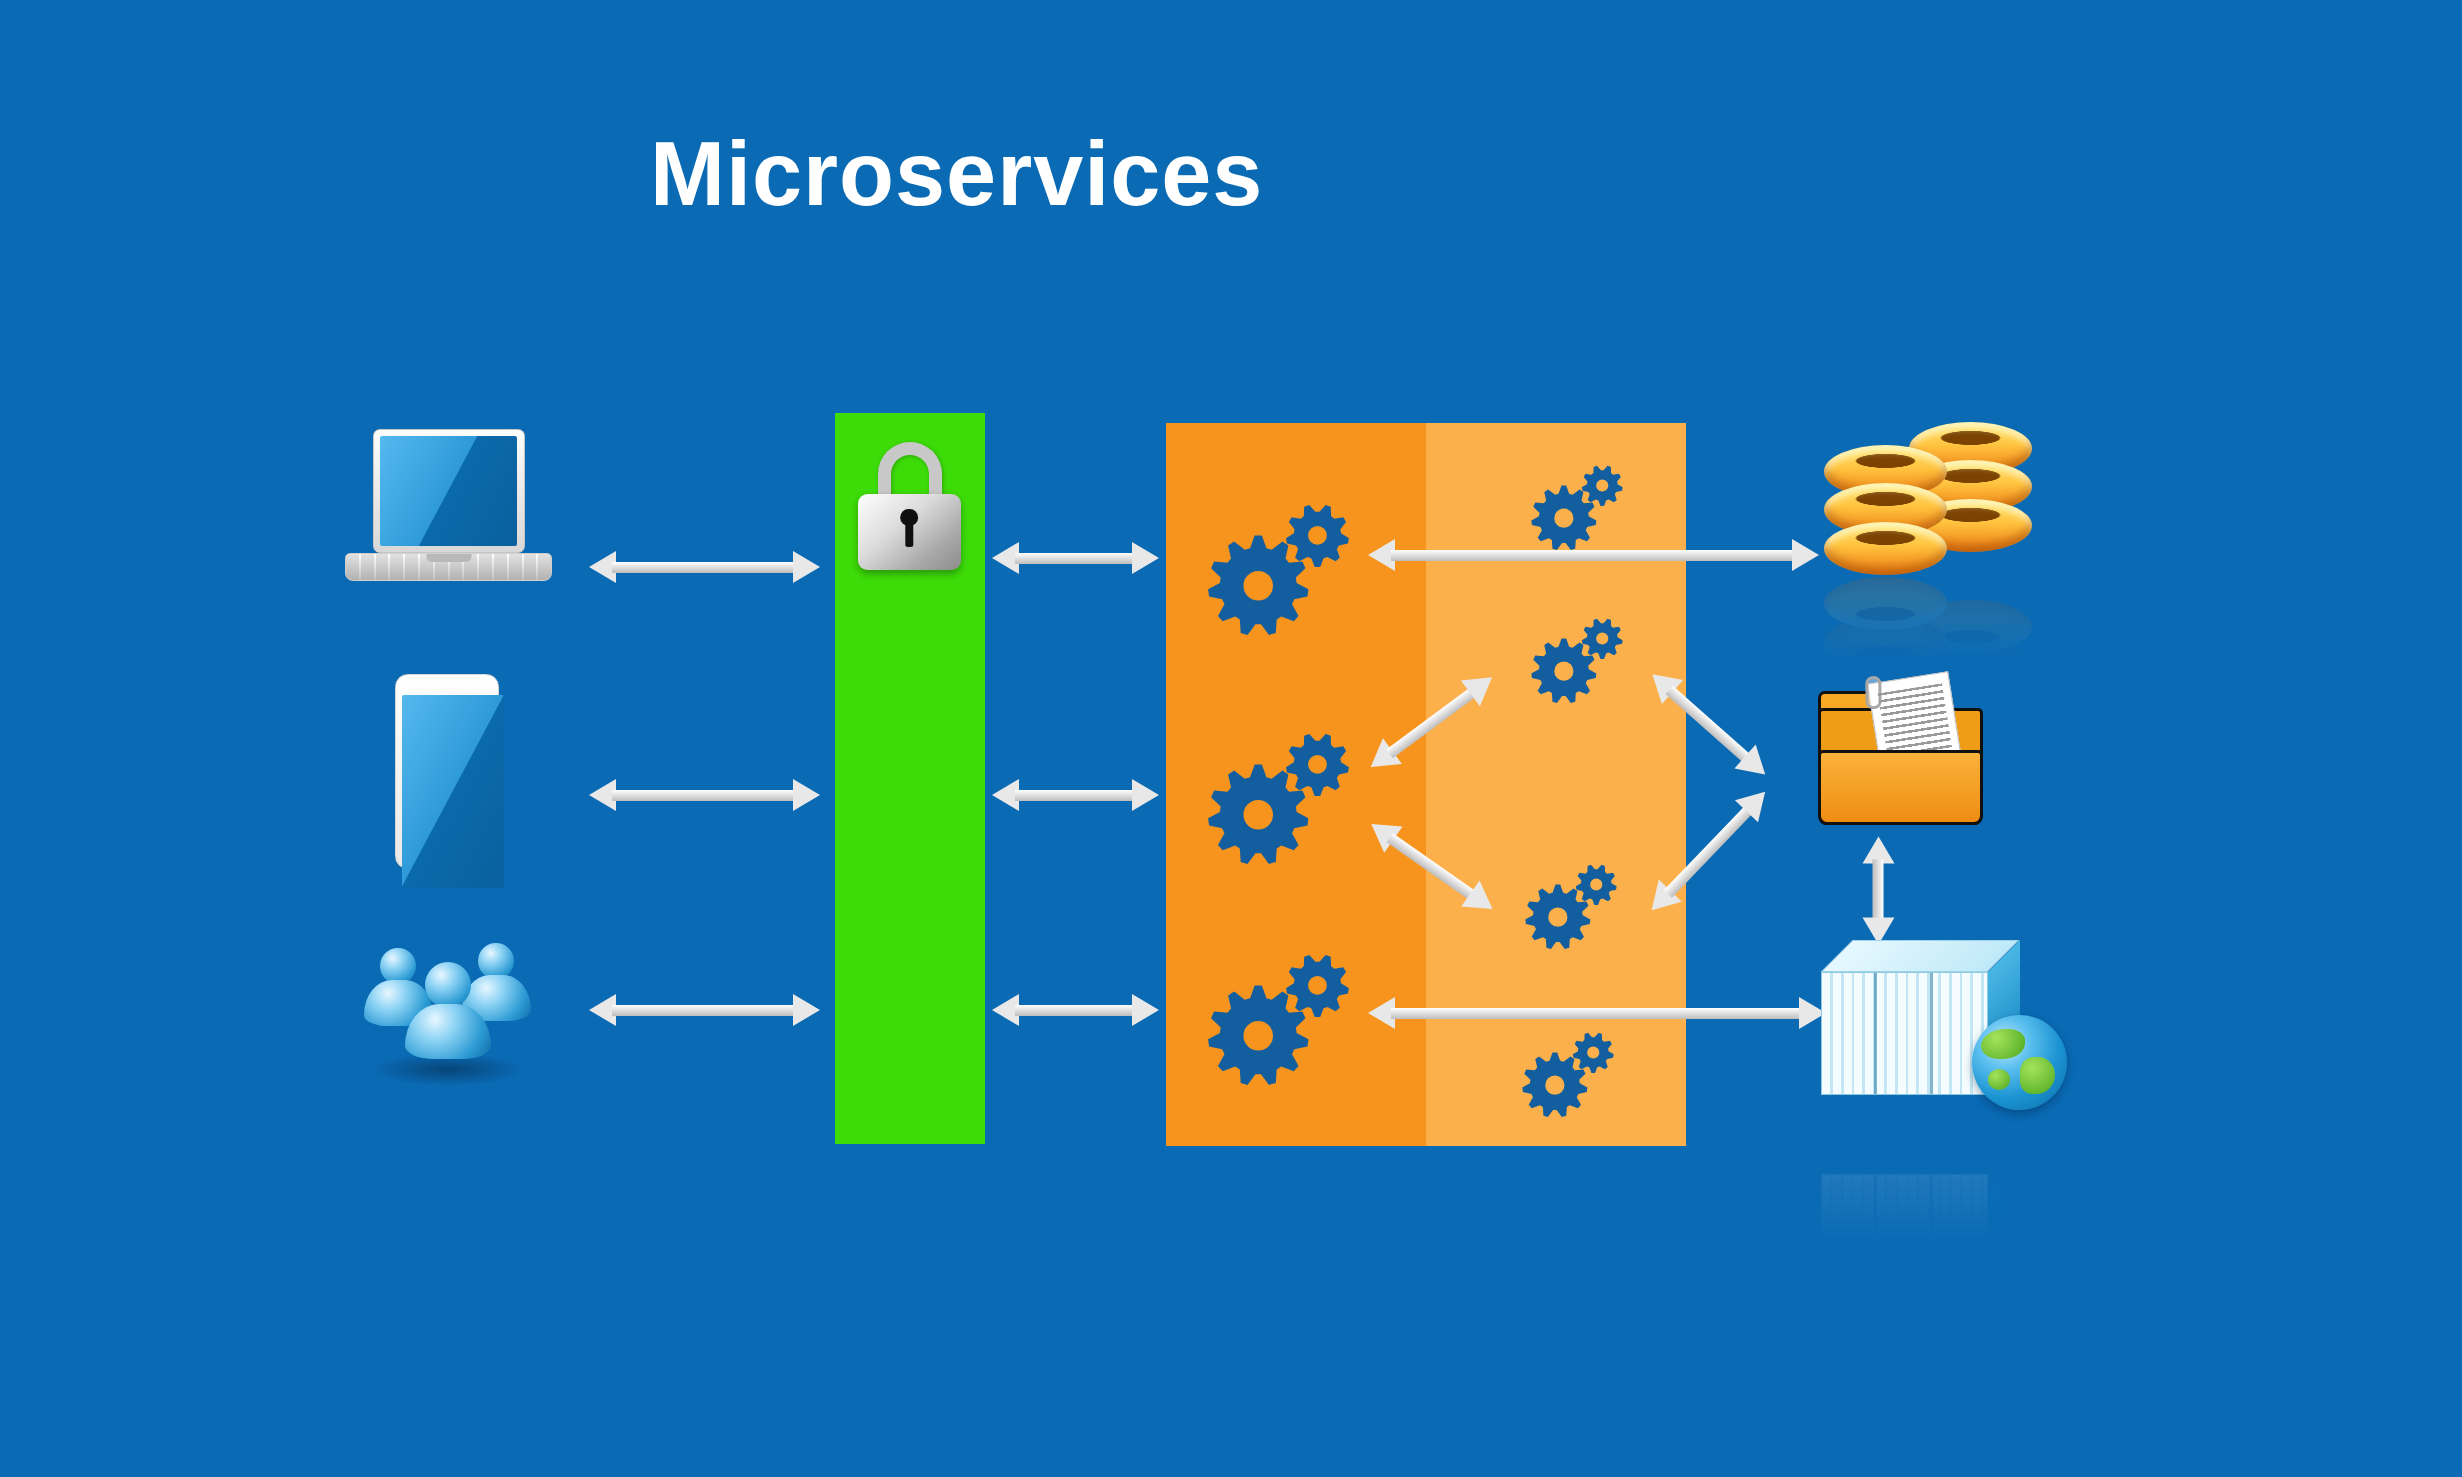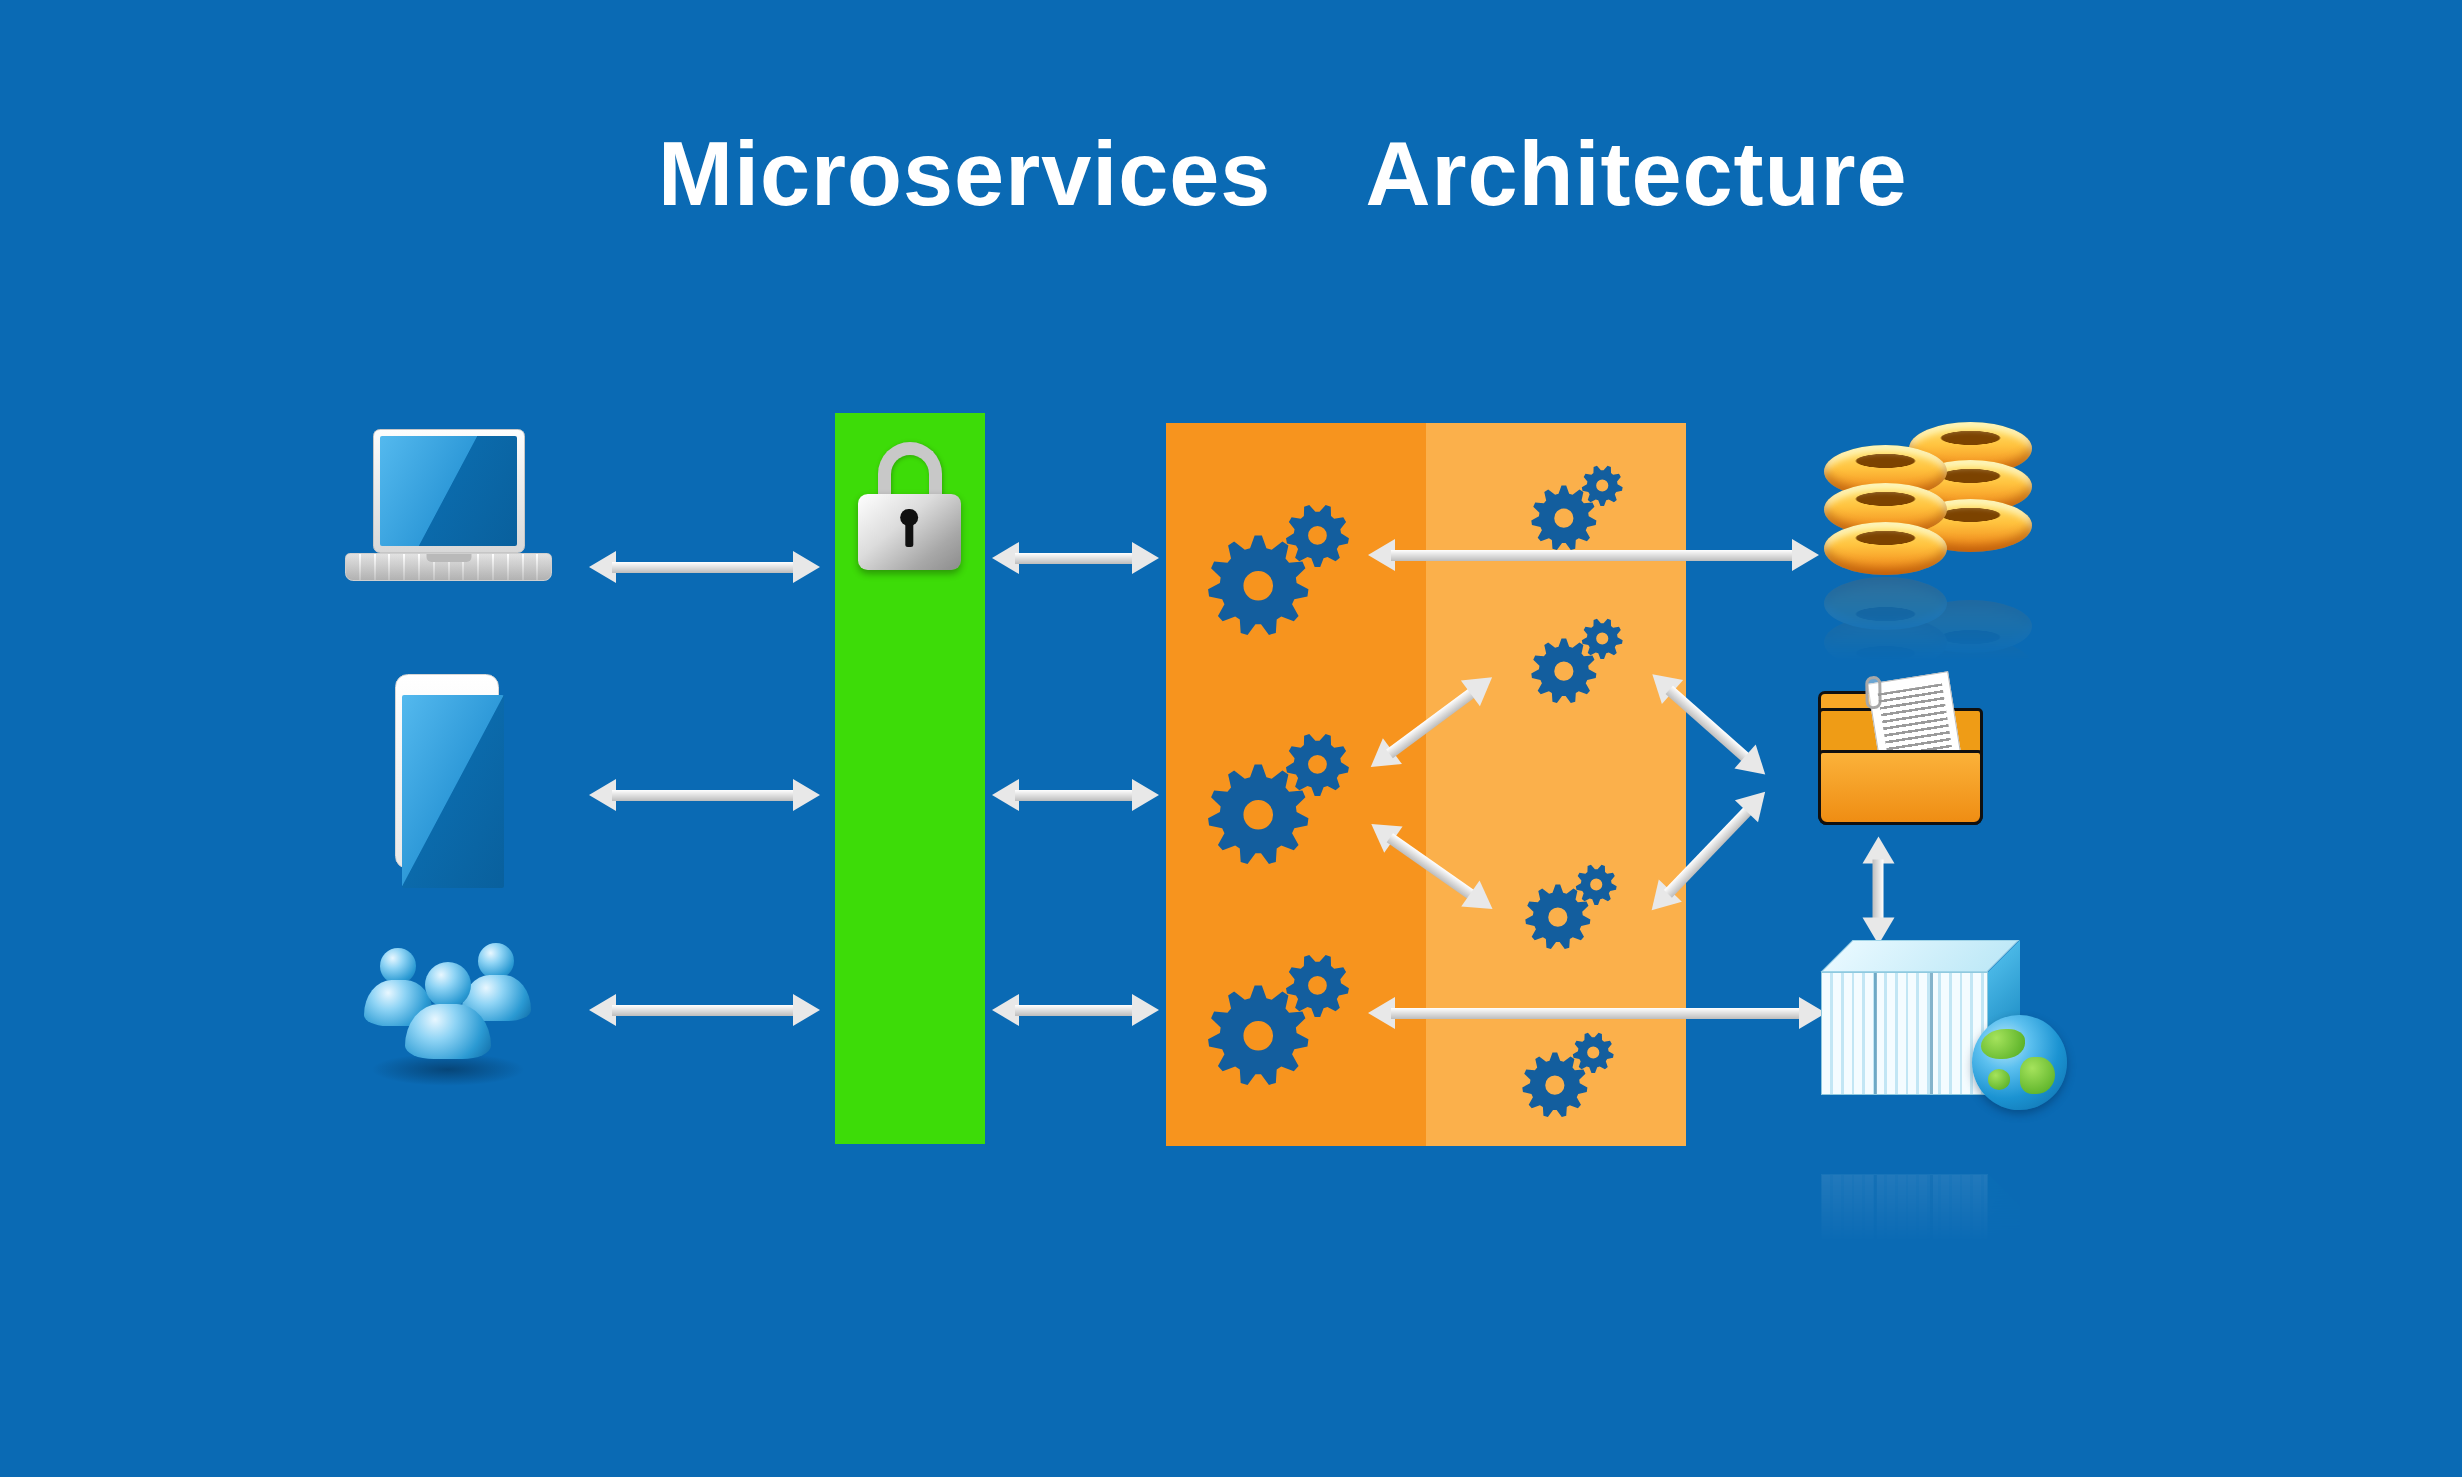--- a/index.html
+++ b/index.html
@@ -1,21 +1,21 @@
 <!DOCTYPE html>
 <html style="--color-background: #0a6ab4; --color-gateway_green: #3ddc08; --color-services_orange_dark: #f7941e; --color-services_orange_light: #fbb04b; --color-gear_blue: #135e9e; --color-arrow_light: #e8e8e8; --color-database_gold: #ffc23e; --color-folder_orange: #f9a826; --color-server_cyan: #bfe9f7; --color-client_screen_blue: #2f9ad9;font-size:7.9px"><head>
 <meta charset="utf-8">
 <style>
   *{margin:0;padding:0;box-sizing:border-box;}
   html,body{width:2462px;height:1477px;overflow:hidden;}
   body{position:relative;background:var(--color-background,#0a6ab4);font-family:"Liberation Sans",sans-serif;}
 
   
   .title{position:absolute;left:650px;top:123px;display:flex;gap:94px;color:#fff;
-         font-size:90px;font-weight:600;letter-spacing:1px;z-index:5;margin-left:8px;}
+         font-size:90px;font-weight:600;letter-spacing:1px;z-index:5;}
 
   
   .gateway-bar{position:absolute;left:835px;top:413px;width:150px;height:731px;
                background:var(--color-gateway_green,#3ddc08);z-index:1;}
   .services-panel{position:absolute;left:1166px;top:423px;width:520px;height:723px;z-index:1;display:flex;}
   .services-left{width:50%;height:100%;background:var(--color-services_orange_dark,#f7941e);}
   .services-right{width:50%;height:100%;background:var(--color-services_orange_light,#fbb04b);}
 
   
   .arrow{position:absolute;height:33px;z-index:3;}
@@ -119,21 +119,20 @@
   .land{position:absolute;background:radial-gradient(circle at 35% 30%,#a5e35c,#4ca81e);}
   .land.l1{left:8.9px;top:13.8px;width:44px;height:30.5px;border-radius:60% 40% 55% 45%;}
   .land.l2{left:48px;top:42px;width:35px;height:37px;border-radius:45% 55% 60% 40%;}
   .land.l3{left:15.8px;top:54px;width:22.7px;height:20.7px;border-radius:50%;}
 </style>
 </head>
 <body>
 
 <div class="title">
   <span>Microservices</span>
-  <span>Architecture</span>
 </div>
 
 <div class="gateway-bar"></div>
 <div class="services-panel">
   <div class="services-left"></div>
   <div class="services-right"></div>
 </div>
 
 <div class="icon laptop">
   <div class="lt-screen">

